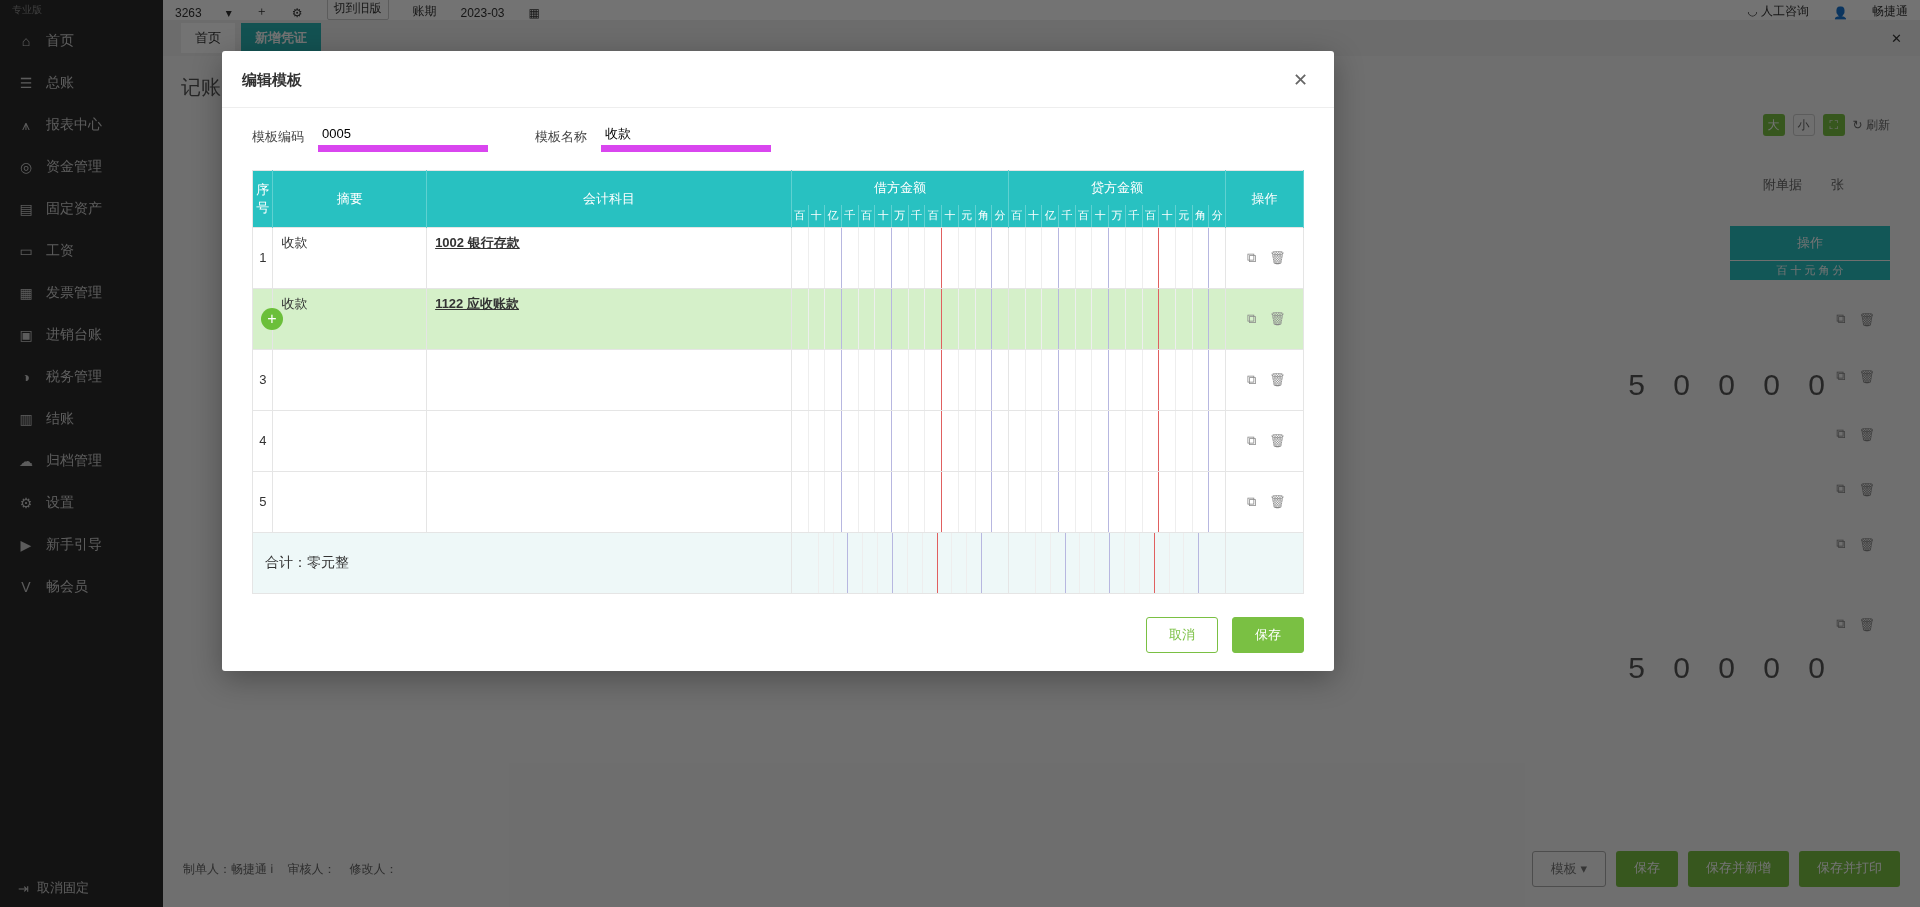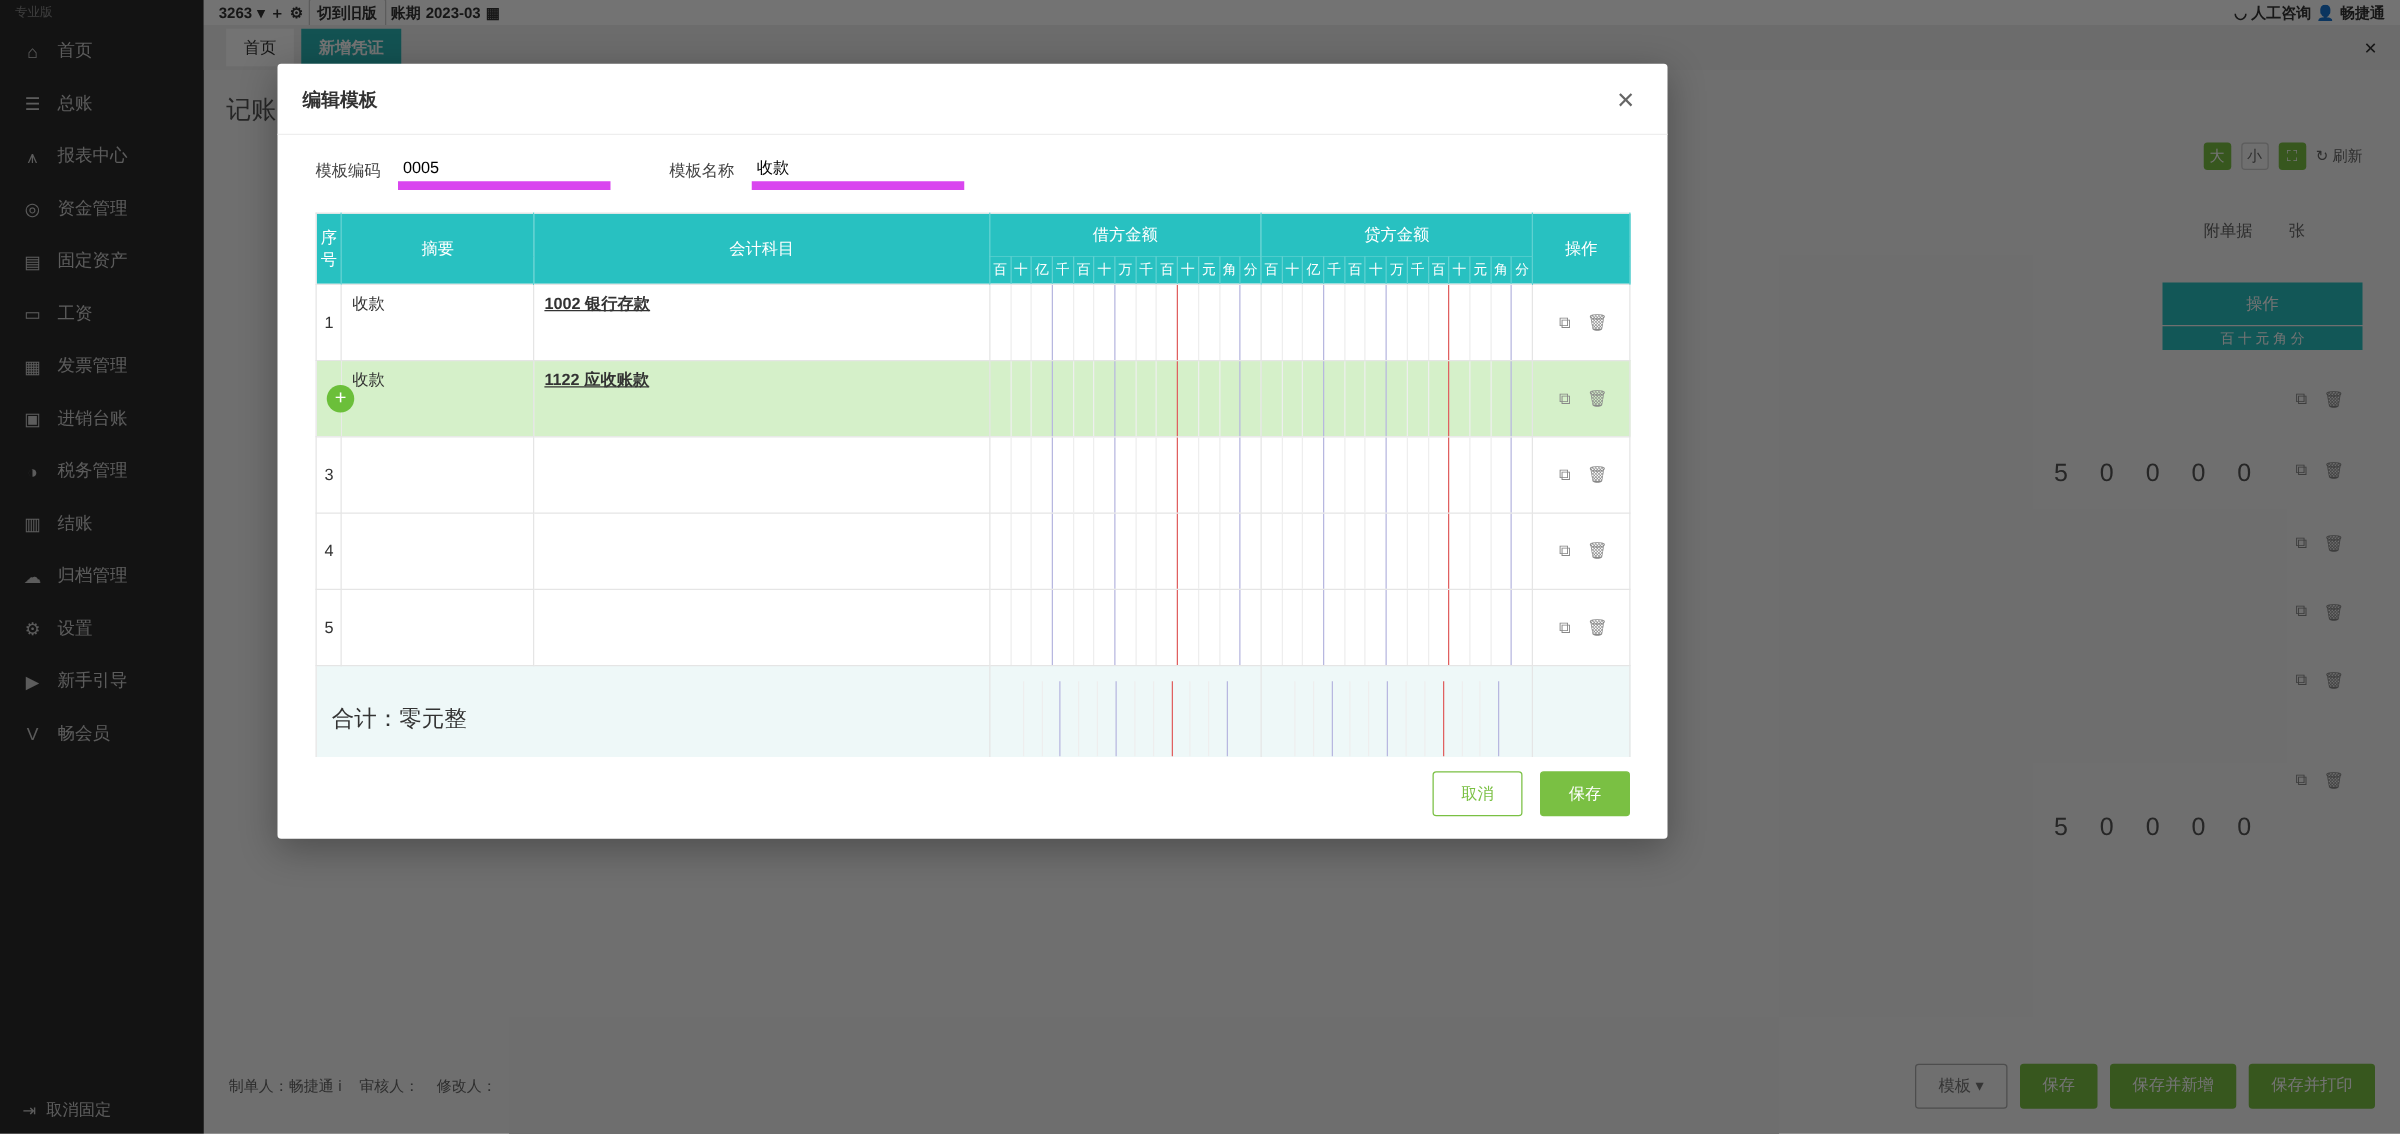--- a/index.html
+++ b/index.html
@@ -7,21 +7,21 @@
 
 
 .app { display: flex; height: 100%; }
 .sidebar { width: 163px; background: #2c2c2c; color: #ccc; flex-shrink: 0; display: flex; flex-direction: column; }
 .sidebar-logo { height: 20px; padding: 3px 12px; font-size: 10px; color: #888; }
 .sidebar-item { display: flex; align-items: center; padding: 12px 18px; gap: 12px; font-size: 14px; cursor: pointer; }
 .sidebar-item .icon { width: 16px; height: 16px; display: inline-flex; align-items: center; justify-content: center; }
 .sidebar-footer { margin-top: auto; padding: 10px 18px; display: flex; align-items: center; gap: 8px; font-size: 13px; }
 
 .main { flex: 1; display: flex; flex-direction: column; position: relative; }
-.topbar { height: 20px; background: #fff; display: flex; align-items: center; padding: 0 12px; gap: 4px; font-size: 12px; font-weight: bold; }
+.topbar { height: 20px; background: #fff; display: flex; align-items: flex-end; padding: 0 12px; gap: 24px; font-size: 12px; }
 .tabbar { height: 36px; background: #f0f0f0; display: flex; align-items: center; padding: 0 18px; gap: 6px; }
 .tab { padding: 6px 14px; background: #fff; }
 .tab.active { background: #2ab6b6; color: #fff; font-weight: bold; }
 
 .content { flex: 1; padding: 18px; position: relative; }
 
 
 .mask { position: absolute; inset: 0; background: rgba(0,0,0,0.55); z-index: 5; }
 
 
@@ -59,34 +59,34 @@
 .td-amt { padding: 0; background: #fff; }
 .amt-cells { display: flex; height: 60px; }
 .amt-cell { flex: 1; border-left: 1px solid #eee; }
 .amt-cell:first-child { border-left: none; }
 .amt-cell:nth-child(3n+1) { border-left-color: #b7b7e0; }
 .amt-cell:nth-child(10) { border-left-color: #e06060; }
 .td-op { text-align: center; vertical-align: middle !important; }
 .op-icons { display: flex; justify-content: center; gap: 10px; color: #888; }
 .op-icons span { cursor: pointer; width: 16px; height: 16px; display: inline-flex; align-items: center; justify-content: center; }
 
-.total-row td { background: #eef8f8; height: 60px; padding: 12px 12px; vertical-align: middle; font-size: 18px; border: 1px solid #e5e5e5; }
+.total-row td { background: #eef8f8; height: 60px; padding: 0 12px; vertical-align: middle; font-size: 14px; border: 1px solid #e5e5e5; }
 
 .modal-footer { padding: 12px 30px 18px; display: flex; justify-content: flex-end; gap: 14px; }
 .btn { padding: 8px 22px; border-radius: 3px; font-size: 13px; cursor: pointer; }
 .btn-default { border: 1px solid #7ac043; color: #7ac043; background: #fff; }
 .btn-primary { border: 1px solid #7ac043; background: #7ac043; color: #fff; }
 
 
 .bg-page-title { font-size: 20px; color: #555; }
 .bg-controls { position: absolute; right: 30px; top: 58px; display: flex; gap: 8px; align-items: center; font-size: 12px; color: #666; }
 .bg-sq { width: 22px; height: 22px; border-radius: 3px; display: inline-flex; align-items: center; justify-content: center; }
 .bg-green { background: #7ac043; color: #fff; }
 .bg-attach { position: absolute; right: 76px; top: 120px; font-size: 13px; color: #666; }
-.bg-num { position: absolute; right: 109px; font-size: 20px; letter-spacing: 10px; color: #555; }
+.bg-num { position: absolute; right: 85px; font-size: 30px; letter-spacing: 10px; color: #555; }
 .bg-footer { position: absolute; left: 20px; right: 20px; bottom: 20px; display: flex; align-items: center; gap: 14px; font-size: 12px; color: #666; }
 .bg-footer-right { margin-left: auto; display: flex; gap: 10px; }
 .bg-fbtn { padding: 8px 18px; border-radius: 3px; font-size: 13px; }
 .bg-fbtn.outline { border: 1px solid #aaa; color: #777; }
 .bg-fbtn.green { background: #7ac043; color: #fff; }
 .ic { display:inline-block; }
 </style>
 </head>
 <body>
 

